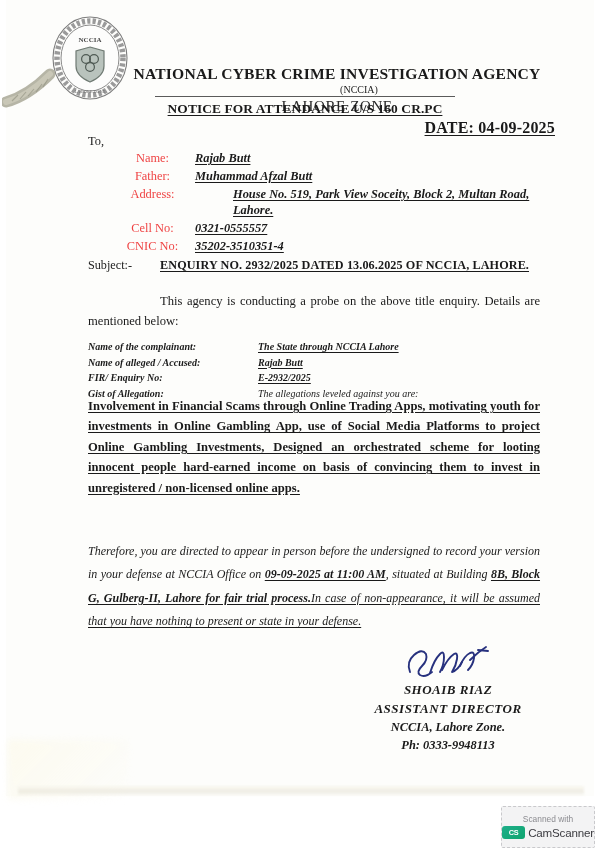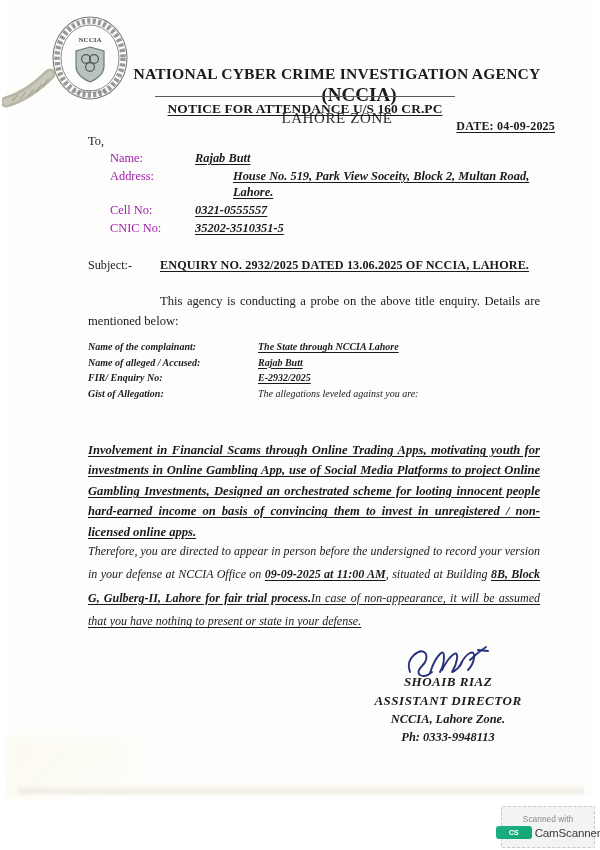--- a/index.html
+++ b/index.html
@@ -75,22 +75,22 @@
     margin-top: 35px;
   }
   .org-line1 {
     font-size: 15.6px;
     font-weight: bold;
     letter-spacing: 0.2px;
     line-height: 1.15;
     white-space: nowrap;
   }
   .org-line2 {
-    font-size: 19px;
-    font-weight: bold;
+    font-size: 10px;
+    font-weight: normal;
     line-height: 1.3;
     padding-left: 44px;
   }
   .org-line3 {
     font-size: 15px;
     font-weight: normal;
     letter-spacing: 0.6px;
     line-height: 1.35;
     color: #2a2a2a;
   }
@@ -113,21 +113,21 @@
     font-weight: bold;
     letter-spacing: 0.1px;
     text-decoration: underline;
     text-underline-offset: 2px;
     white-space: nowrap;
   }
   .notice-date {
     position: absolute;
     right: 45px;
     top: 119px;
-    font-size: 12px;
+    font-size: 16px;
     font-weight: bold;
     text-decoration: underline;
     text-underline-offset: 2px;
     letter-spacing: 0.2px;
     white-space: nowrap;
   }
 
   
   .to-label {
     position: absolute;
@@ -141,21 +141,21 @@
     top: 150px;
     width: 430px;
     border-collapse: collapse;
   }
   .addr-table td {
     font-size: 12.4px;
     vertical-align: top;
     padding: 0 0 1.5px 0;
     line-height: 1.32;
   }
-  .addr-table td.k { width: 85px; white-space: nowrap; color: #a21caf; }
+  .addr-table td.k { width: 85px; white-space: nowrap; color: #ef4444; text-align: center; }
   .addr-table td.v {
     font-weight: bold;
     font-style: italic;
     text-decoration: underline;
     text-underline-offset: 1.5px;
   }
   .addr-table td.v .cont { display: block; margin-left: 38px; }
 
   
   .subj-label {
@@ -216,24 +216,23 @@
   }
   .details td.v.plain {
     font-weight: normal;
     text-decoration: none;
   }
 
   
   .allegation {
     position: absolute;
     left: 88px;
-    top: 440px;
+    top: 396px;
     width: 452px;
     font-size: 12.6px;
-    font-style: italic;
     font-weight: bold;
     line-height: 1.62;
     text-align: justify;
     text-decoration: underline;
     text-underline-offset: 2px;
   }
 
   
   .directive {
     position: absolute;
@@ -266,21 +265,21 @@
   .sign-block {
     position: absolute;
     left: 330px;
     top: 673px;
     width: 236px;
     text-align: center;
     font-style: italic;
     font-weight: bold;
     line-height: 1.45;
   }
-  .sign-name  { font-size: 13px; letter-spacing: 0.5px; }
+  .sign-name  { font-size: 13px; letter-spacing: 0.5px; margin-top: 8px; }
   .sign-title { font-size: 13px; letter-spacing: 0.5px; }
   .sign-org   { font-size: 12.4px; }
   .sign-ph    { font-size: 12.4px; }
 
   
   .camscanner {
     position: absolute;
     left: 501px;
     top: 806px;
     width: 92px;
@@ -300,21 +299,21 @@
     color: #8b8b90;
     line-height: 1;
     margin-bottom: 3px;
   }
   .cs-row {
     display: flex;
     align-items: center;
     gap: 3px;
   }
   .cs-badge {
-    width: 36px;
+    width: 23px;
     height: 13px;
     border-radius: 3px;
     background: linear-gradient(145deg, #1fae8a, #0fa56f);
     color: #ffffff;
     font-size: 7.4px;
     font-weight: bold;
     display: flex;
     align-items: center;
     justify-content: center;
     letter-spacing: -0.3px;
@@ -370,33 +369,37 @@
 
   <div class="to-label">To,</div>
 
   <table class="addr-table">
     <tbody>
         <tr>
       <td class="k">Name:</td>
       <td class="v">Rajab Butt</td>
     </tr>
     <tr>
+      <td class="k">Father:</td>
+      <td class="v">Muhammad Afzal Butt</td>
+    </tr>
+    <tr>
       <td class="k">Address:</td>
       <td class="v">
         <span class="cont">House No. 519, Park View Soceity, Block 2, Multan Road,</span>
         <span class="cont">Lahore.</span>
       </td>
     </tr>
     <tr>
       <td class="k">Cell No:</td>
       <td class="v">0321-0555557</td>
     </tr>
     <tr>
       <td class="k">CNIC No:</td>
-      <td class="v">35202-3510351-5</td>
+      <td class="v">35202-3510351-4</td>
     </tr>
   </tbody>
     </table>
 
   <div class="subj-label">Subject:-</div>
   <div class="subj-value">ENQUIRY NO. 2932/2025 DATED 13.06.2025 OF NCCIA, LAHORE.</div>
 
   <div class="intro">This agency is conducting a probe on the above title enquiry. Details are mentioned below:</div>
 
   <table class="details">

